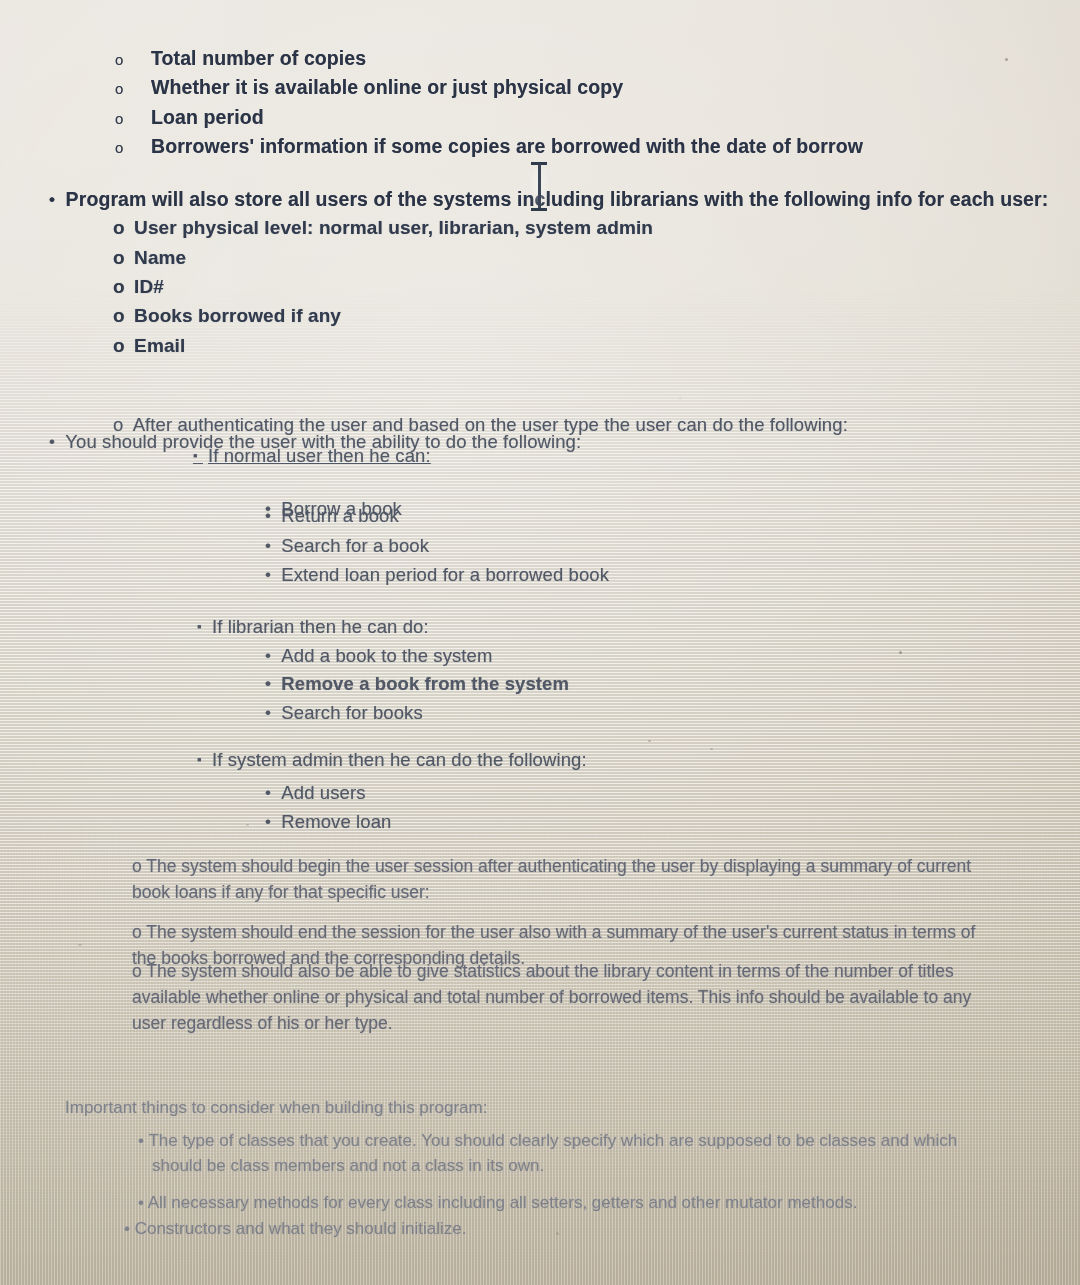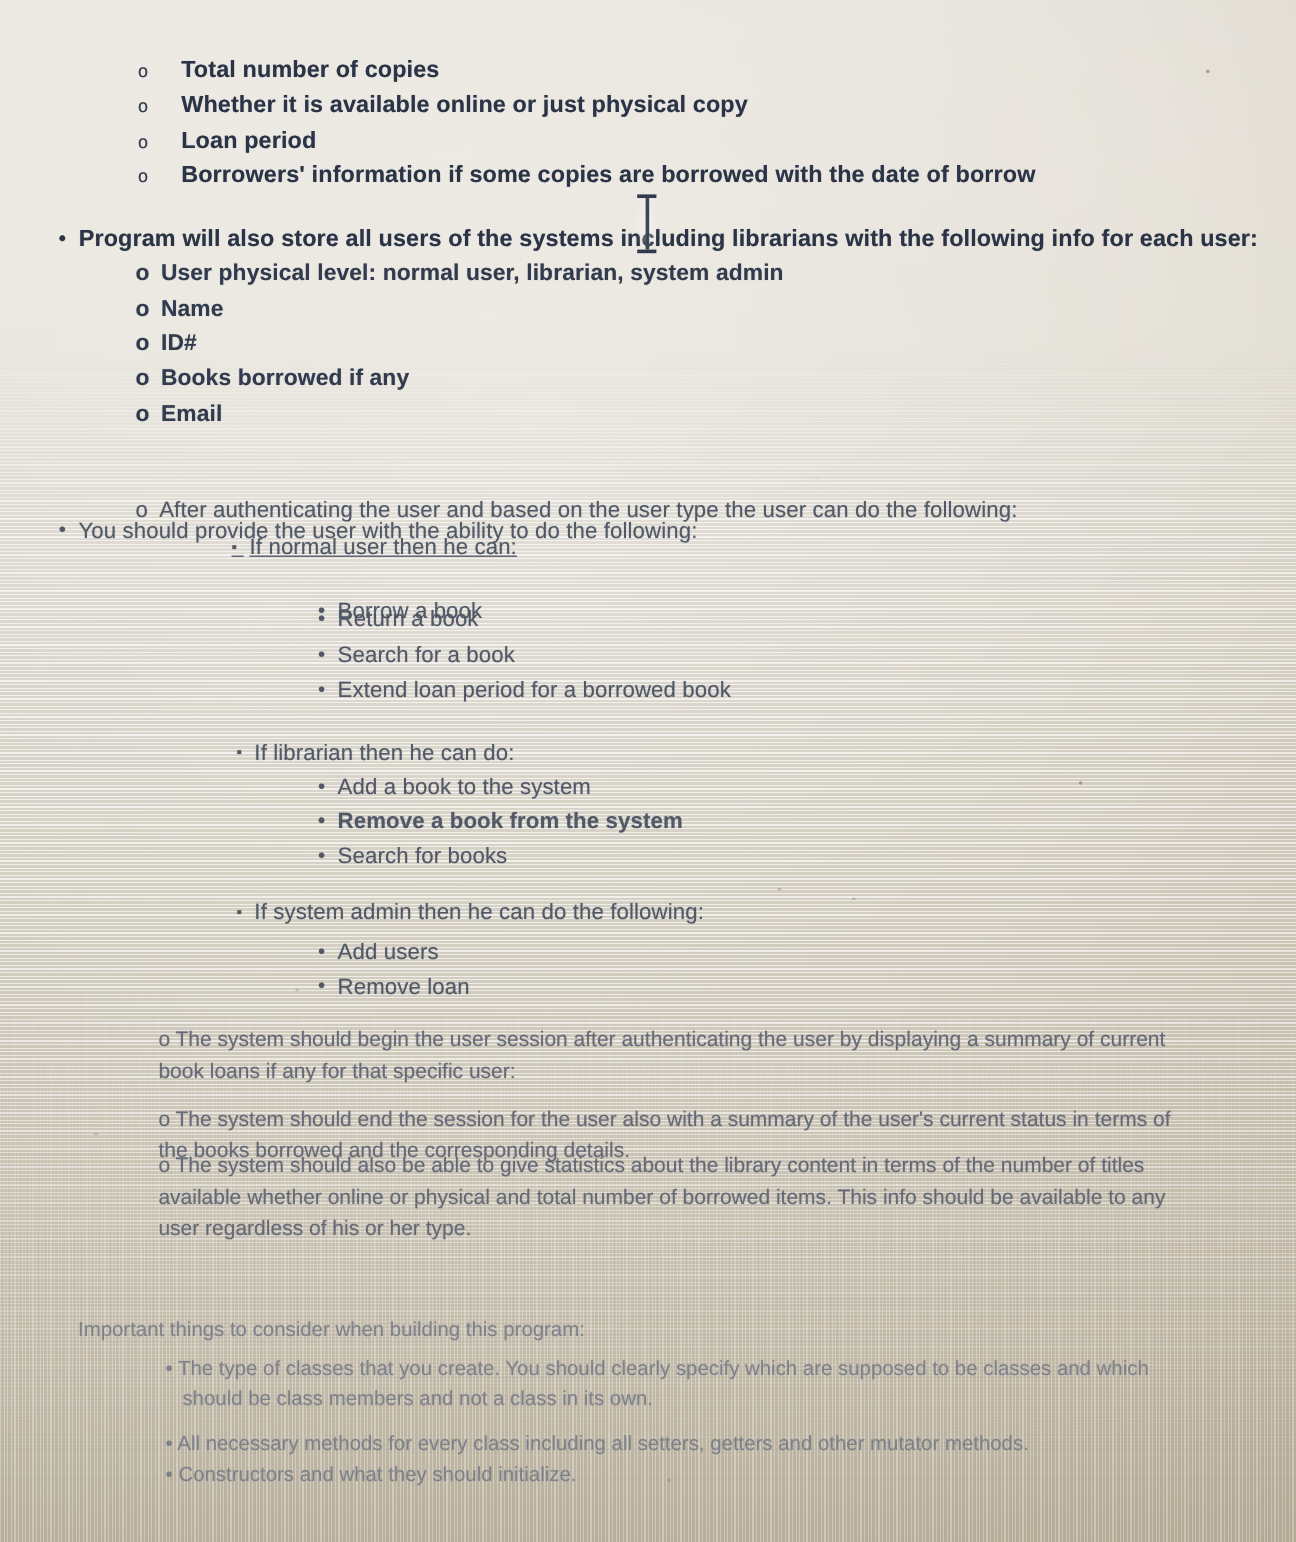--- a/index.html
+++ b/index.html
@@ -295,21 +295,21 @@
   <div class="par t5" style="left:138px;top:1128px;width:846px;font-size:17px;line-height:25px;text-indent:-14px;padding-left:14px;">
     <span>•</span>
     <span>The type of classes that you create. You should clearly specify which are supposed to be classes and which should be class members and not a class in its own.</span>
   </div>
 
   <div class="par t5" style="left:138px;top:1190px;width:846px;font-size:17px;line-height:25px;text-indent:-14px;padding-left:14px;">
     <span>•</span>
     <span>All necessary methods for every class including all setters, getters and other mutator methods.</span>
   </div>
 
-  <div class="par t5" style="left:138px;top:1216px;width:846px;font-size:17px;line-height:25px;text-indent:-14px;padding-left:14px;">
+  <div class="par t5" style="left:138px;top:1216px;width:846px;font-size:17px;line-height:25px;text-indent:-14px;">
     <span>•</span>
     <span>Constructors and what they should initialize.</span>
   </div>
 
 </div>
 
 <div id="caret">
   <div class="halo"></div>
   <div class="top"></div>
   <div class="bar"></div>

